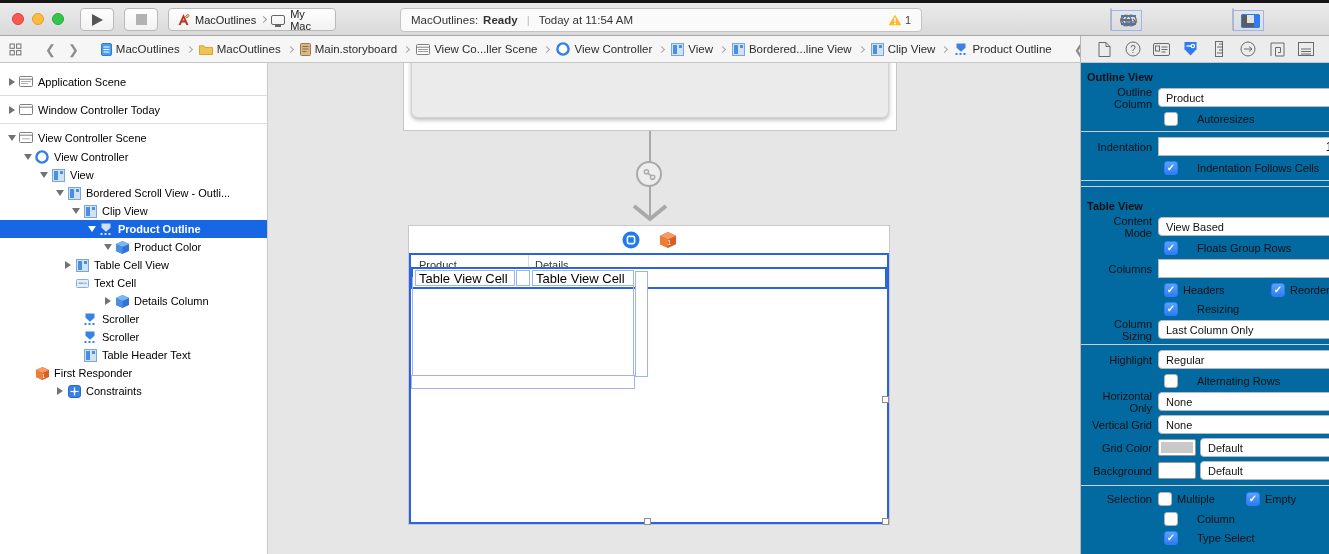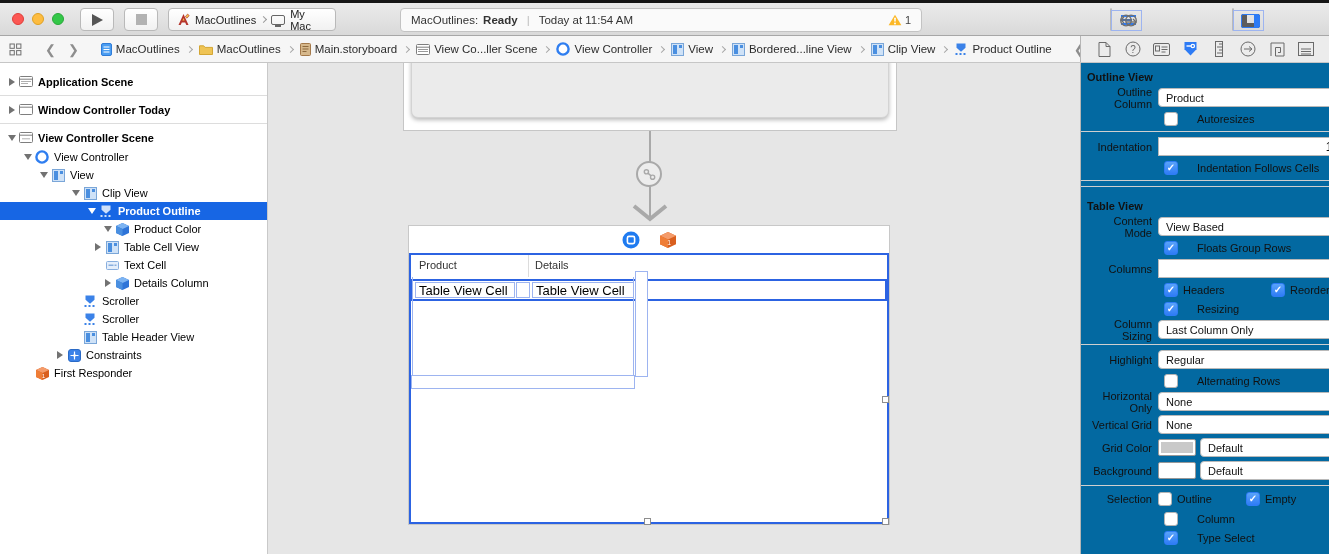--- a/index.html
+++ b/index.html
@@ -45,44 +45,44 @@
   .navchev{font-size:13px;color:#8e8e8e;padding:0 6px;line-height:1}
   .crumb{display:flex;align-items:center;gap:4px;padding:0 2px}
   .crumb-sep{width:5px;height:5px;border-top:1.2px solid #a8a8a8;border-right:1.2px solid #a8a8a8;transform:rotate(45deg);margin:0 5px;flex:none}
   .ic{display:inline-flex;align-items:center;justify-content:center;flex:none}
   .insp-tabs{flex:1;height:100%;background:#ececec;border-left:1px solid #b5b5b5;display:flex;align-items:center;justify-content:space-between;padding:0 13px}
   .insp-tab{width:20px;height:20px;display:flex;align-items:center;justify-content:center}
   
   .content{position:relative;height:491px}
   .sidebar{position:absolute;left:0;top:0;width:268px;height:100%;background:#fff;border-right:1px solid #c9c9c9;padding-top:8px;overflow:hidden}
   .srow{display:flex;align-items:center;height:18px;font-size:11px;color:#000;white-space:nowrap}
-  .srow.scene{height:21px;font-weight:bold}
+  .srow.scene{height:21px;font-weight:normal}
   .ssep{height:1px;background:#ddd;margin:3px 0}
   .tri{width:12px;flex:none;display:flex;justify-content:center}
   .tri.open::after{content:"";border-left:4.5px solid transparent;border-right:4.5px solid transparent;border-top:6px solid #727272}
   .tri.closed::after{content:"";border-top:4.5px solid transparent;border-bottom:4.5px solid transparent;border-left:6px solid #727272}
   .srow .ic{width:16px;margin-right:4px}
   .srow.selected{background:#1766e4;color:#fff;font-weight:bold}
   .srow.selected .tri.open::after{border-top-color:#fff}
   .lvl0{padding-left:6px}.lvl1{padding-left:22px}.lvl2{padding-left:38px}.lvl3{padding-left:54px}
-  .lvl4{padding-left:70px}.lvl5{padding-left:86px}.lvl6{padding-left:102px}.lvl7{padding-left:92px}
+  .lvl4{padding-left:70px}.lvl5{padding-left:86px}.lvl6{padding-left:102px}.lvl7{padding-left:62px}
   
   .canvas{position:absolute;left:268px;top:0;width:812px;height:100%;background:#e6e6e6;overflow:hidden}
   .topwin-frame{position:absolute;left:135px;top:-8px;width:494px;height:76px;background:#fff;border:1px solid #c6c6c6}
   .topwin-content{position:absolute;left:7px;top:2px;width:478px;height:60px;background:#ebebeb;border:1px solid #d3d3d3;border-radius:0 0 7px 7px;box-shadow:0 2px 4px rgba(0,0,0,.28)}
   .segue-line{position:absolute;left:381px;top:68px;width:2px;height:86px;background:#a9a9a9}
   .segue-circle{position:absolute;left:368px;top:98px;width:26px;height:26px;border:2px solid #a9a9a9;border-radius:50%;background:#ededed;display:flex;align-items:center;justify-content:center}
   .segue-arrow{position:absolute;left:363px;top:140px}
   .vcwin{position:absolute;left:140px;top:162px;width:482px;height:300px;background:#fff;border:1px solid #c8c8c8}
   .vc-header{height:27px;display:flex;align-items:center;justify-content:center;gap:20px}
   .ovtable{position:absolute;left:0;top:27px;right:0;bottom:0;border:2px solid #2c63e2;background:#fff}
   .headrow{position:relative;height:22px;font-size:11px;color:#333}
   .hcol{position:absolute;top:4px}
   .hdiv{position:absolute;left:117px;top:0;bottom:0;width:1px;background:#dcdcdc}
-  .cellrow{position:absolute;left:0;right:0;top:24px;height:22px;border:2px solid #2c63e2;background:#fff}
+  .cellrow{position:absolute;left:0;right:0;top:12px;height:22px;border:2px solid #2c63e2;background:#fff}
   .cell{position:absolute;top:1px;height:16px;border:1px solid #9db4f0;font-size:13px;line-height:15px;color:#000;padding-left:3px;white-space:nowrap;overflow:hidden}
   .rectA{position:absolute;left:1px;top:22px;width:222px;height:99px;border:1px solid #9db4f0;border-top:none}
   .rectB{position:absolute;left:224px;top:16px;width:13px;height:106px;border:1px solid #9db4f0;background:#fff}
   .rectC{position:absolute;left:0;top:120px;width:224px;height:14px;border:1px solid #9db4f0;background:#fff}
   .handle{position:absolute;width:7px;height:7px;background:#fff;border:1px solid #8e8e8e}
   
   .inspector{position:absolute;left:1080px;top:0;width:289px;height:100%;background:#0369a1;border-left:1px solid #b5b5b5;overflow:hidden;font-size:11px;color:#111}
   .sec-title{font-weight:bold;padding:8px 0 5px 6px}
   .isep{height:1px;background:#cfcfcf;margin:5px 0}
   .ins-row{display:flex;align-items:center;margin:0 7px 4px 4px;height:19px}
@@ -457,20 +457,31 @@
       <span class="ic">
           <svg width="13" height="13">
             <rect x=".5" y=".5" width="12" height="12" fill="#cfe2f7" stroke="#7aa6d8"></rect>
             <rect x="2" y="2" width="4" height="9" fill="#4a8fe0"></rect>
             <rect x="8" y="2" width="3" height="3" fill="#4a8fe0"></rect>
           </svg>
         </span>
       <span>View</span>
     </div>
 
+    <div class="srow lvl3">
+      <span class="tri open"></span>
+      <span class="ic">
+          <svg width="13" height="13">
+            <rect x=".5" y=".5" width="12" height="12" fill="#cfe2f7" stroke="#7aa6d8"></rect>
+            <rect x="2" y="2" width="4" height="9" fill="#4a8fe0"></rect>
+            <rect x="8" y="2" width="3" height="3" fill="#4a8fe0"></rect>
+          </svg>
+        </span>
+      <span>Bordered Scroll View - Outli...</span>
+    </div>
 
     <div class="srow lvl4">
       <span class="tri open"></span>
       <span class="ic">
           <svg width="13" height="13">
             <rect x=".5" y=".5" width="12" height="12" fill="#cfe2f7" stroke="#7aa6d8"></rect>
             <rect x="2" y="2" width="4" height="9" fill="#4a8fe0"></rect>
             <rect x="8" y="2" width="3" height="3" fill="#4a8fe0"></rect>
           </svg>
         </span>
@@ -572,46 +583,46 @@
 
     <div class="srow lvl4">
       <span class="tri"></span>
       <span class="ic">
           <svg width="13" height="13">
             <rect x=".5" y=".5" width="12" height="12" fill="#cfe2f7" stroke="#7aa6d8"></rect>
             <rect x="2" y="2" width="4" height="9" fill="#4a8fe0"></rect>
             <rect x="8" y="2" width="3" height="3" fill="#4a8fe0"></rect>
           </svg>
         </span>
-      <span>Table Header View</span>
-    </div>
-
-    <div class="srow lvl3">
-      <span class="tri closed"></span>
-      <span class="ic">
-          <svg width="13" height="13">
-            <rect x=".5" y=".5" width="12" height="12" rx="2.5" fill="#3b82e8" stroke="#2a6ac6"></rect>
-            <path d="M6.5 2.5 v8 M2.5 6.5 h8" stroke="#fff" stroke-width="1.2"></path>
-            <circle cx="6.5" cy="6.5" r="1.3" fill="#fff"></circle>
-          </svg>
-        </span>
-      <span>Constraints</span>
+      <span>Table Header Text</span>
     </div>
 
     <div class="srow lvl1">
       <span class="tri"></span>
       <span class="ic">
           <svg width="13" height="13" viewBox="0 0 13 13">
             <path d="M6.5 0 L13 3 v7 L6.5 13 0 10 V3 Z" fill="#d95f1e"></path>
             <path d="M6.5 0 L13 3 6.5 6 0 3 Z" fill="#f49b6a"></path>
             <path d="M6.5 6 v7 L0 10 V3 Z" fill="#ef7d36"></path>
             <text x="7.5" y="10.5" font-size="5.5" fill="#fff" text-anchor="middle" font-family="Liberation Sans">1</text>
           </svg>
         </span>
       <span>First Responder</span>
+    </div>
+
+    <div class="srow lvl3">
+      <span class="tri closed"></span>
+      <span class="ic">
+          <svg width="13" height="13">
+            <rect x=".5" y=".5" width="12" height="12" rx="2.5" fill="#3b82e8" stroke="#2a6ac6"></rect>
+            <path d="M6.5 2.5 v8 M2.5 6.5 h8" stroke="#fff" stroke-width="1.2"></path>
+            <circle cx="6.5" cy="6.5" r="1.3" fill="#fff"></circle>
+          </svg>
+        </span>
+      <span>Constraints</span>
     </div>
   </div>
 
   <div class="canvas">
 
     <div class="topwin-frame">
       <div class="topwin-content"></div>
     </div>
 
     <div class="segue-line"></div>
@@ -849,21 +860,21 @@
       </span>
     </div>
 
     <div class="isep"></div>
 
     <div class="ins-row" style="height:16px">
       <span class="ins-label">Selection</span>
       <span class="ins-ctl">
         <span class="cbgroup" style="width:84px">
           <span class="cb"></span>
-          <span>Outline</span>
+          <span>Multiple</span>
         </span>
         <span class="cbgroup">
           <span class="cb checked"></span>
           <span>Empty</span>
         </span>
       </span>
     </div>
     <div class="cbrow">
       <span class="cb"></span>
       <span>Column</span>

